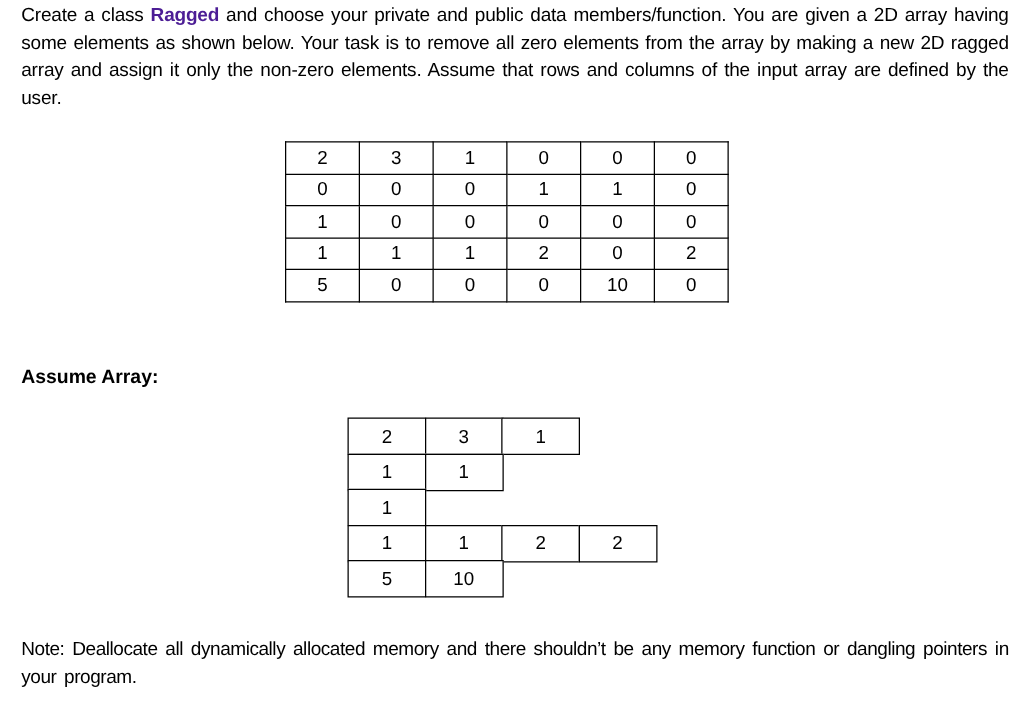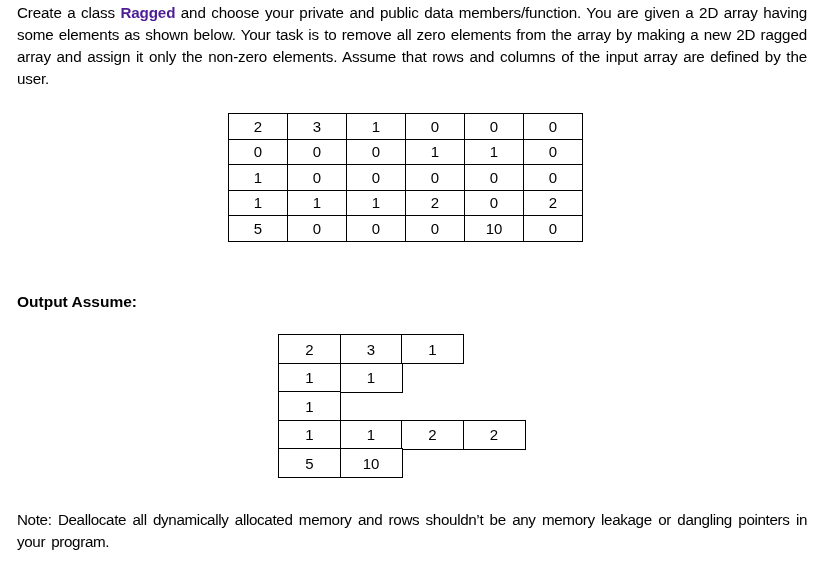--- a/index.html
+++ b/index.html
@@ -126,21 +126,21 @@
       <td>5</td>
       <td>0</td>
       <td>0</td>
       <td>0</td>
       <td>10</td>
       <td>0</td>
     </tr>
   </tbody>
 </table>
 
-<div class="heading">Output Assume:</div>
+<div class="heading">Assume Array:</div>
 
 <div class="ragged">
   <div class="rrow">
     <div class="rcell">2</div>
     <div class="rcell">3</div>
     <div class="rcell">1</div>
   </div>
   <div class="rrow">
     <div class="rcell">1</div>
     <div class="rcell">1</div>
@@ -153,13 +153,13 @@
     <div class="rcell">1</div>
     <div class="rcell">2</div>
     <div class="rcell">2</div>
   </div>
   <div class="rrow">
     <div class="rcell">5</div>
     <div class="rcell">10</div>
   </div>
 </div>
 
-<div class="para note">Note: Deallocate all dynamically allocated memory and rows shouldn’t be any memory leakage or dangling pointers in your program.</div>
+<div class="para note">Note: Deallocate all dynamically allocated memory and there shouldn’t be any memory function or dangling pointers in your program.</div>
 
 </body></html>

